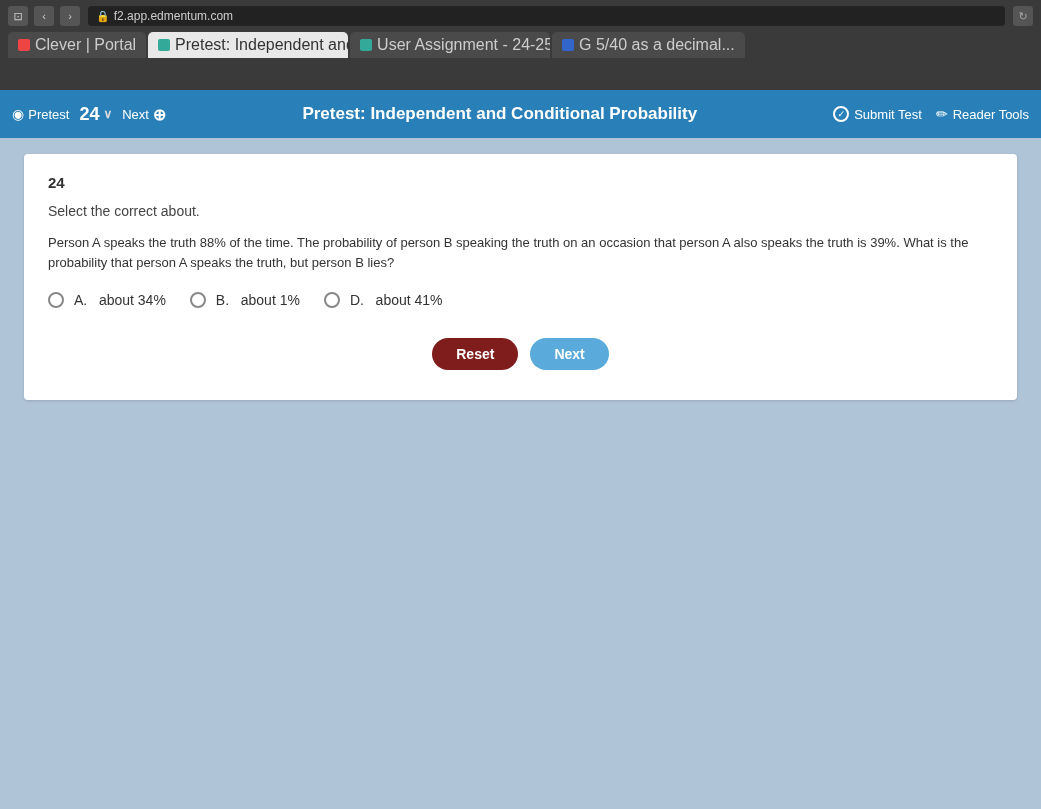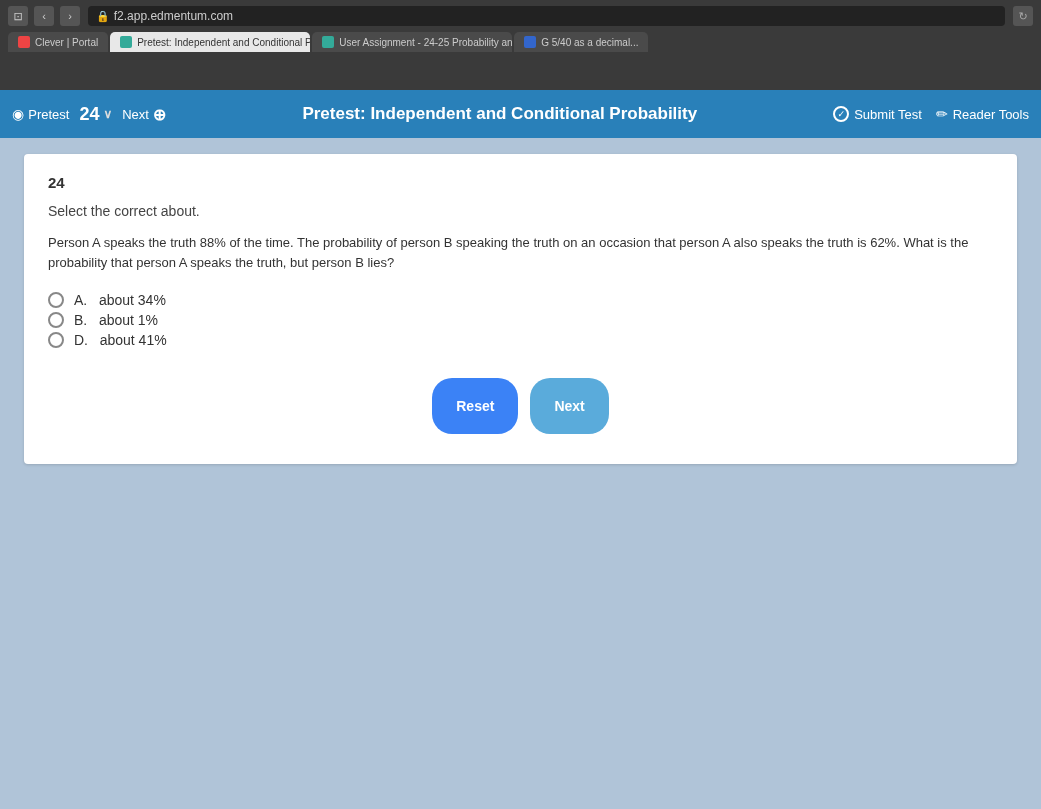--- a/index.html
+++ b/index.html
@@ -68,21 +68,21 @@
     .tabs-row {
       display: flex;
       gap: 2px;
       margin-top: 2px;
     }
 
     .browser-tab {
       background: #4a4a4a;
       border-radius: 5px 5px 0 0;
       padding: 4px 10px;
-      font-size: 10px;
+      font-size: 16px;
       color: #ccc;
       display: flex;
       align-items: center;
       gap: 5px;
       max-width: 200px;
       overflow: hidden;
       white-space: nowrap;
     }
 
     .browser-tab.active {
@@ -238,22 +238,22 @@
 
     .question-body {
       font-size: 13px;
       color: #333;
       line-height: 1.5;
       margin-bottom: 20px;
     }
 
     .answer-options {
       display: flex;
-      flex-direction: column;
-      gap: 4px;
+      flex-direction: row;
+      gap: 24px;
       margin-bottom: 30px;
     }
 
     .answer-option {
       display: flex;
       align-items: center;
       gap: 10px;
       cursor: pointer;
     }
 
@@ -277,25 +277,25 @@
     }
 
     .buttons-row {
       display: flex;
       justify-content: center;
       gap: 12px;
       margin-top: 30px;
     }
 
     .reset-btn {
-      background: #3b82f6;
+      background: #7f1d1d;
       color: white;
       border: none;
       border-radius: 20px;
-      padding: 20px 24px;
+      padding: 8px 24px;
       font-size: 14px;
       font-weight: bold;
       cursor: pointer;
     }
 
     .next-action-btn {
       background: #5aabdb;
       color: white;
       border: none;
       border-radius: 20px;
@@ -368,21 +368,21 @@
       <span class="pencil-icon">✏</span>
       <span>Reader Tools</span>
     </div>
   </div>
 </div>
 
 <div class="main-content">
   <div class="question-card">
     <div class="question-num-label">24</div>
     <div class="select-answer-text">Select the correct about.</div>
-    <div class="question-body">Person A speaks the truth 88% of the time. The probability of person B speaking the truth on an occasion that person A also speaks the truth is 62%. What is the probability that person A speaks the truth, but person B lies?</div>
+    <div class="question-body">Person A speaks the truth 88% of the time. The probability of person B speaking the truth on an occasion that person A also speaks the truth is 39%. What is the probability that person A speaks the truth, but person B lies?</div>
 
     <div class="answer-options">
 
       <div class="answer-option">
         <div class="radio-circle"></div>
         <span class="option-label">
           <span class="option-letter">A.&nbsp;&nbsp;</span>
           <span>about 34%</span>
         </span>
       </div>

